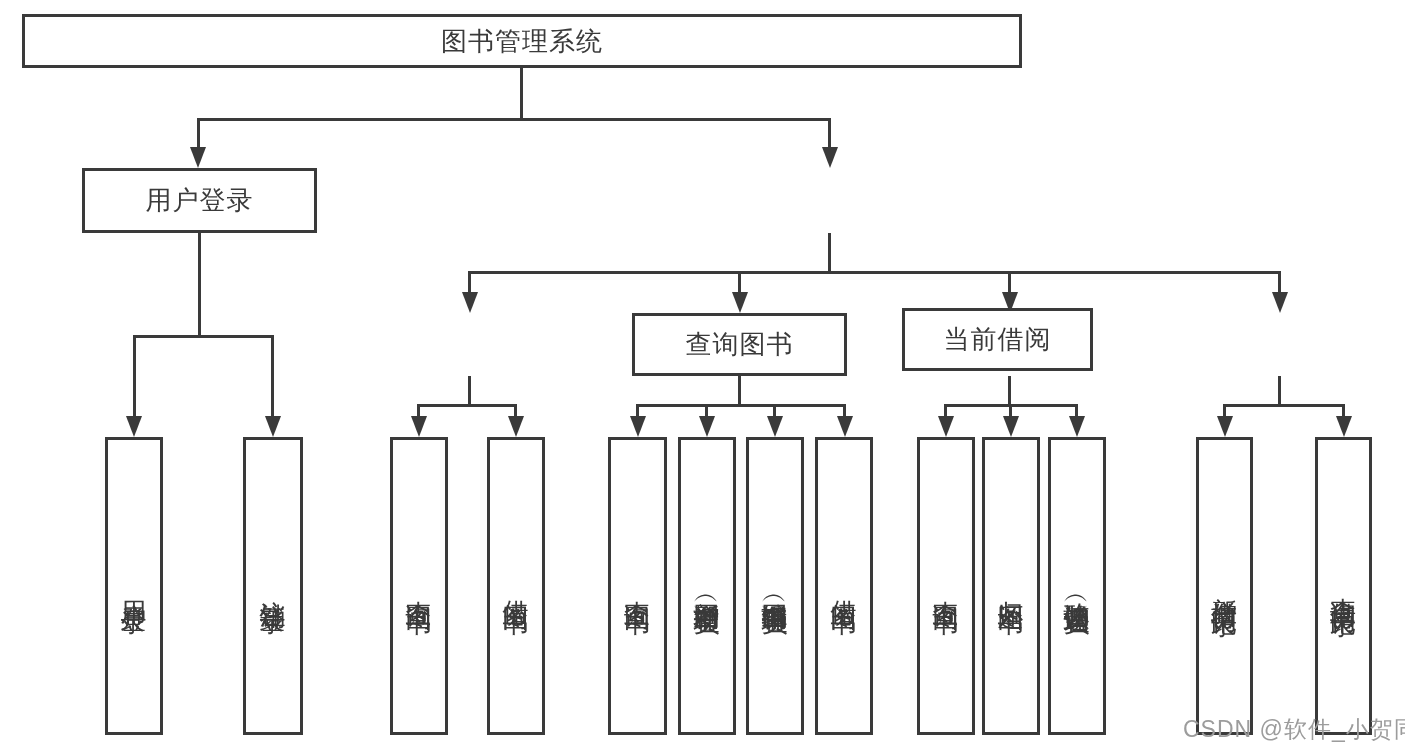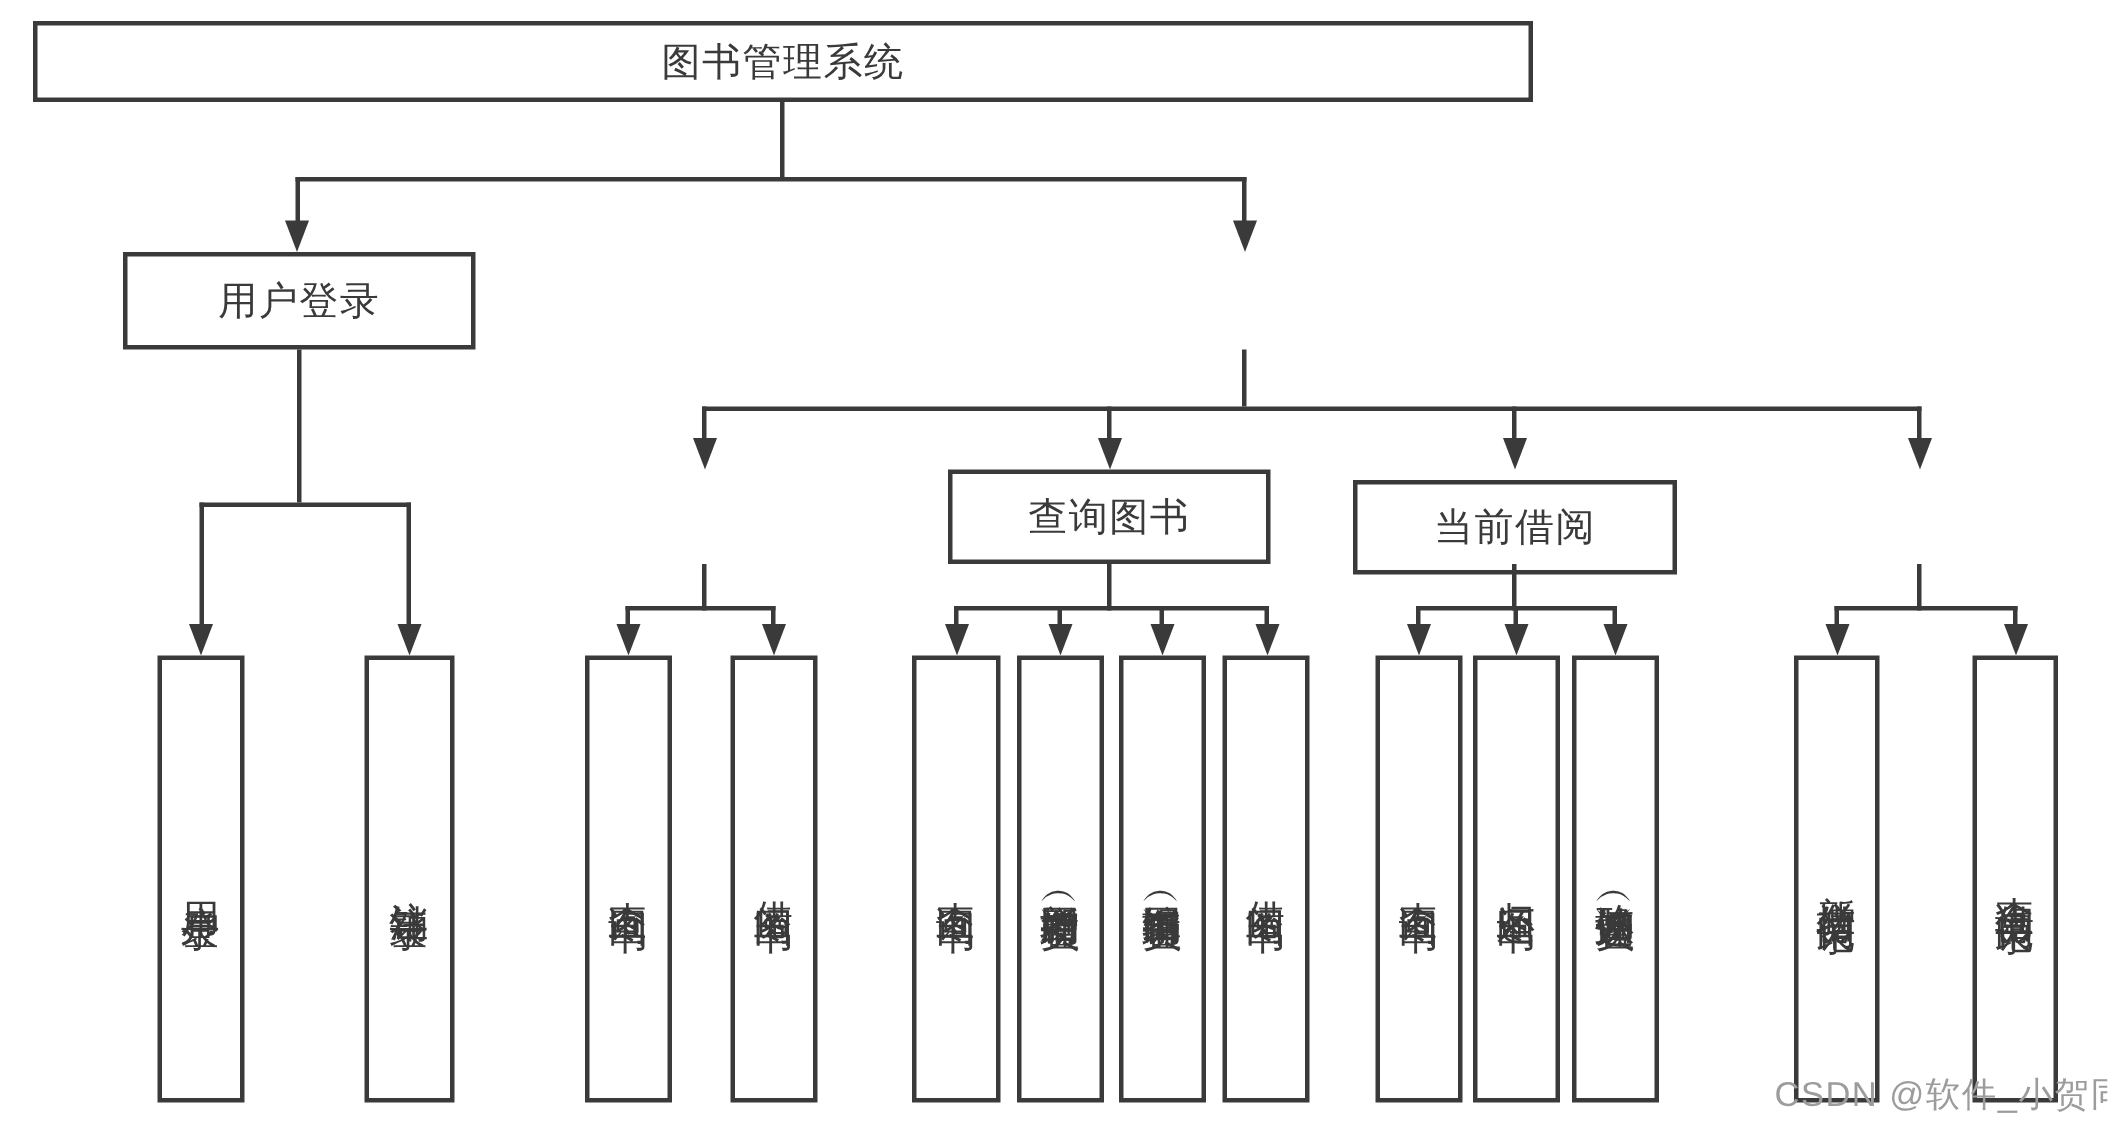--- a/index.html
+++ b/index.html
@@ -73,21 +73,21 @@
   <div class="vl" style="left:468px;top:271px;height:24px;"></div>
   <div class="ah" style="left:462px;top:292px;"></div>
   <div class="vl" style="left:738px;top:271px;height:24px;"></div>
   <div class="ah" style="left:732px;top:292px;"></div>
   <div class="vl" style="left:1008px;top:271px;height:24px;"></div>
   <div class="ah" style="left:1002px;top:292px;"></div>
   <div class="vl" style="left:1278px;top:271px;height:24px;"></div>
   <div class="ah" style="left:1272px;top:292px;"></div>
 
   <div class="hbox" style="left:632px;top:313px;width:215px;height:63px;">查询图书</div>
-  <div class="hbox" style="left:902px;top:320px;width:216px;height:63px;">当前借阅</div>
+  <div class="hbox" style="left:902px;top:308px;width:191px;height:63px;">当前借阅</div>
 
   <div class="vl" style="left:468px;top:376px;height:31px;"></div>
   <div class="hl" style="left:417px;top:404px;width:100px;"></div>
   <div class="vl" style="left:417px;top:404px;height:14px;"></div>
   <div class="ah" style="left:411px;top:416px;"></div>
   <div class="vl" style="left:514px;top:404px;height:14px;"></div>
   <div class="ah" style="left:508px;top:416px;"></div>
 
   <div class="vl" style="left:738px;top:376px;height:31px;"></div>
   <div class="hl" style="left:636px;top:404px;width:210px;"></div>

